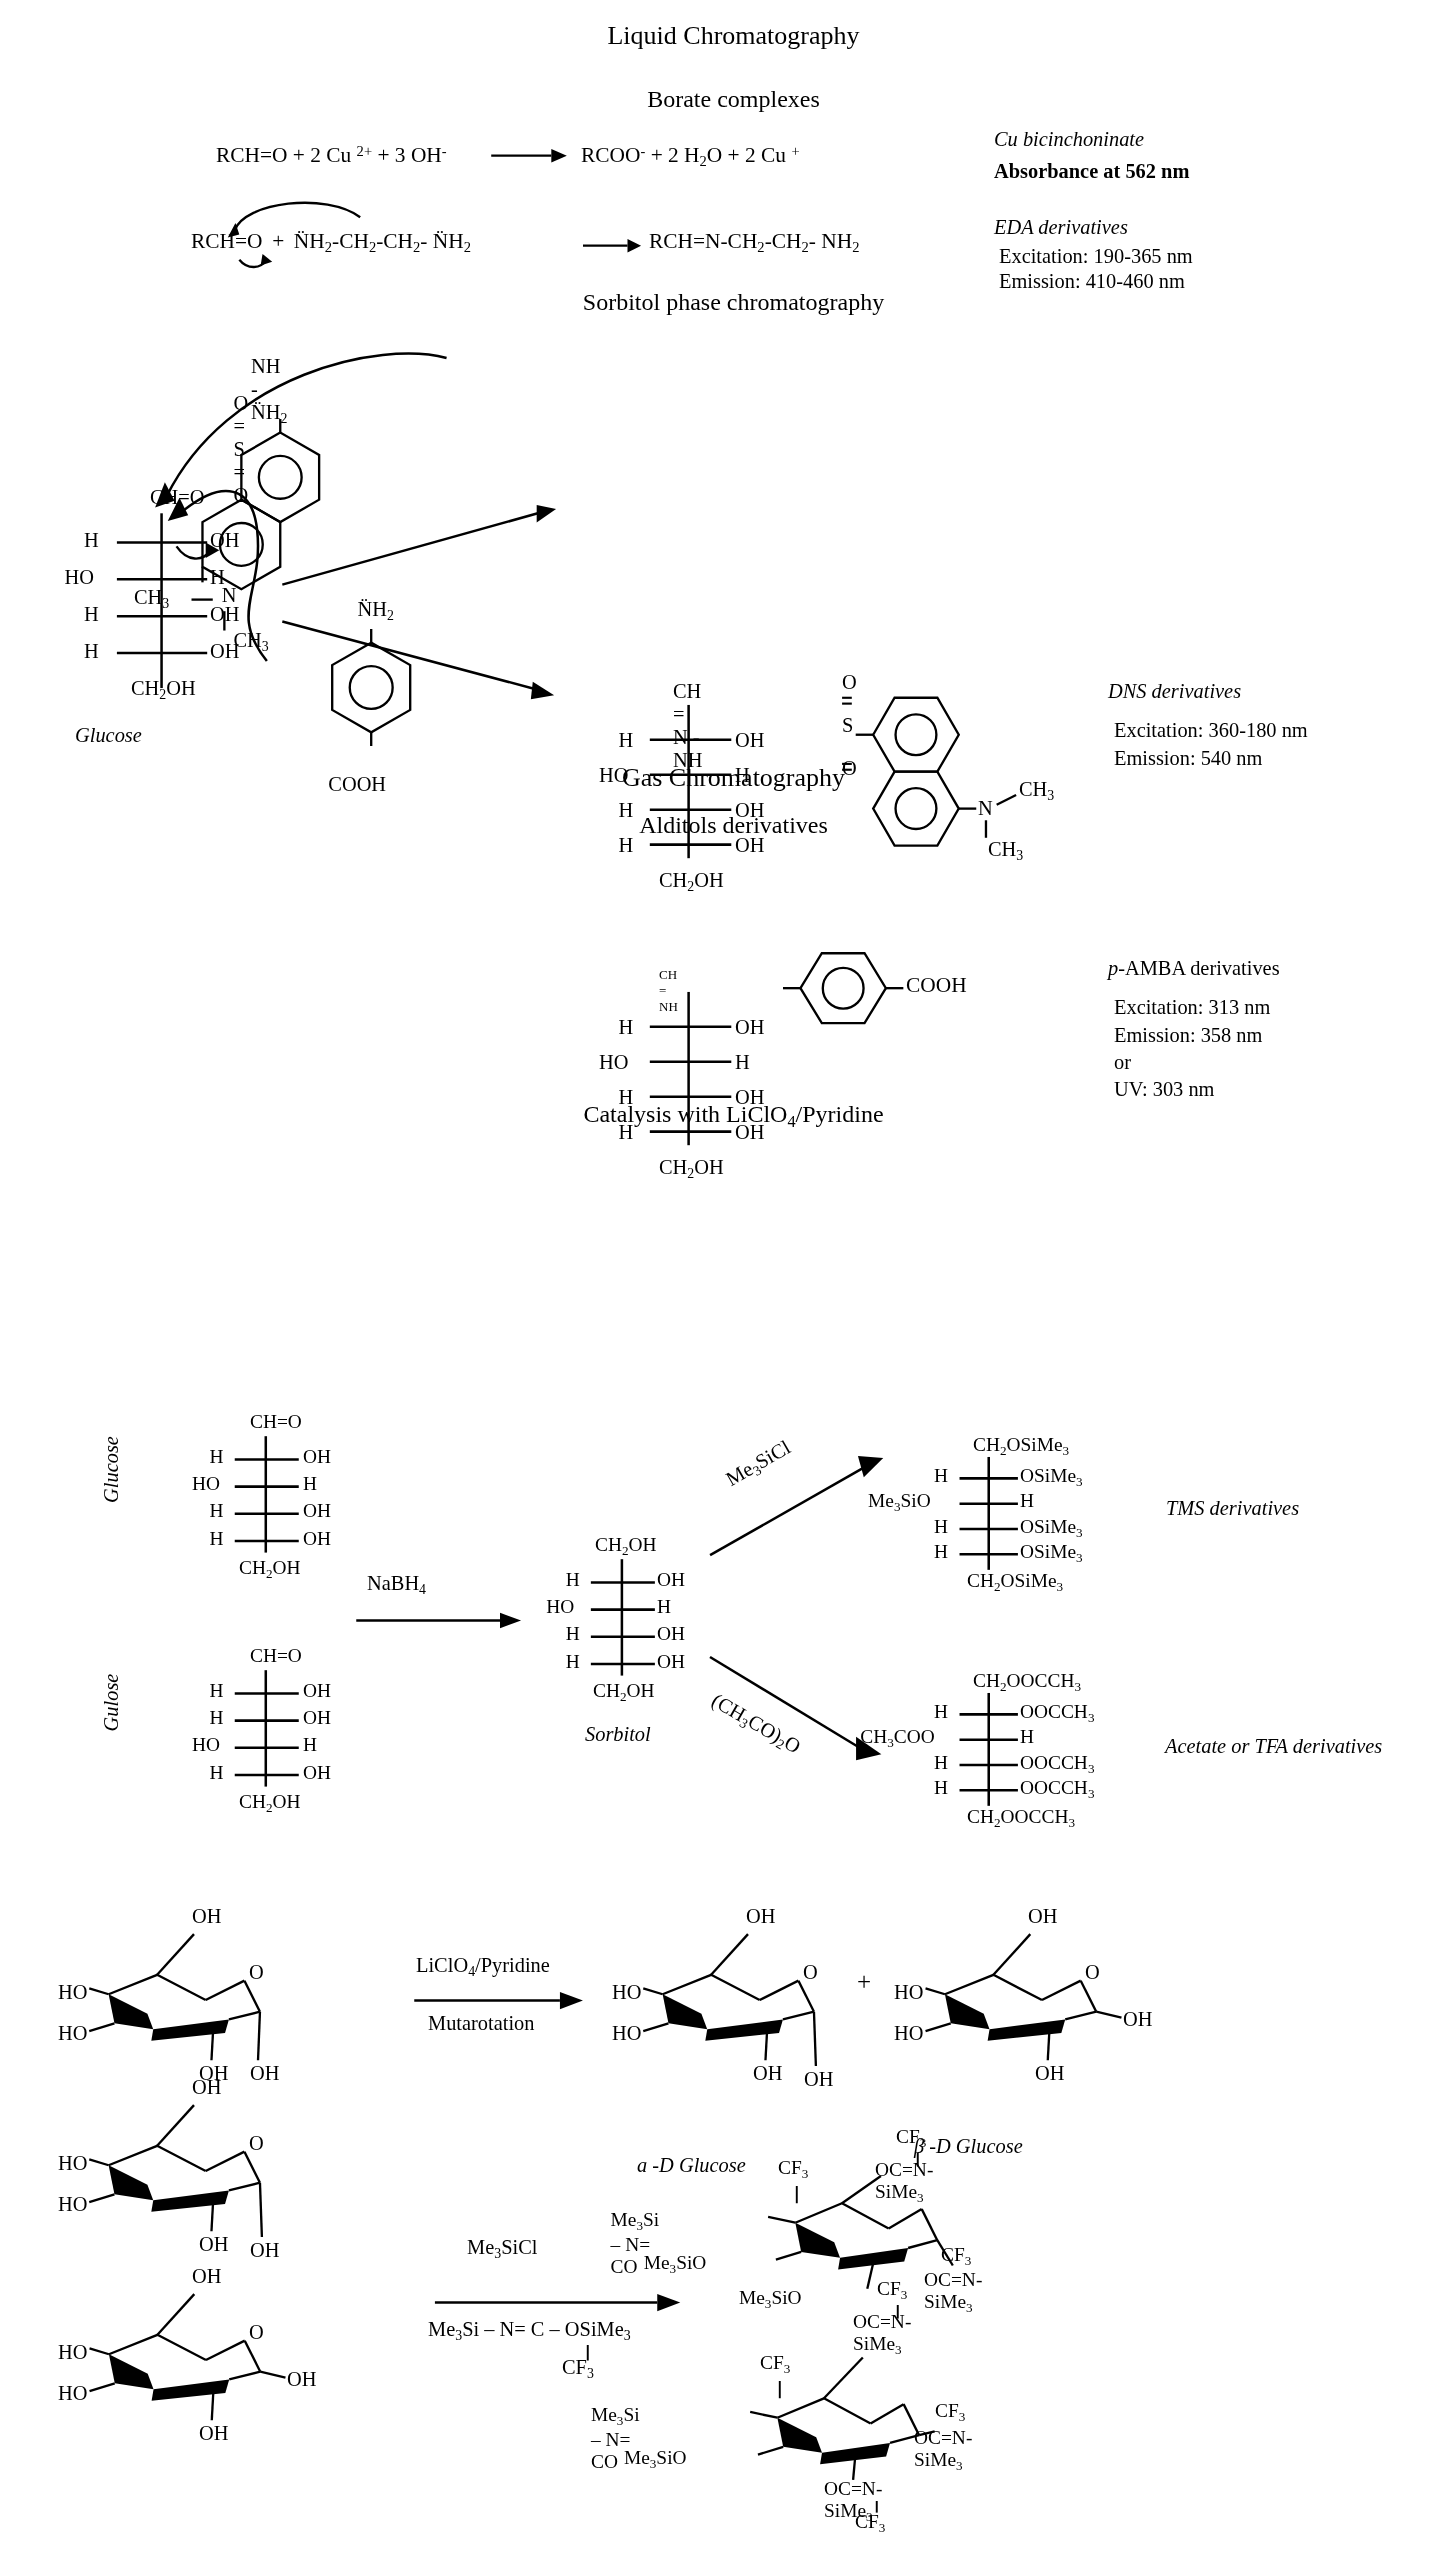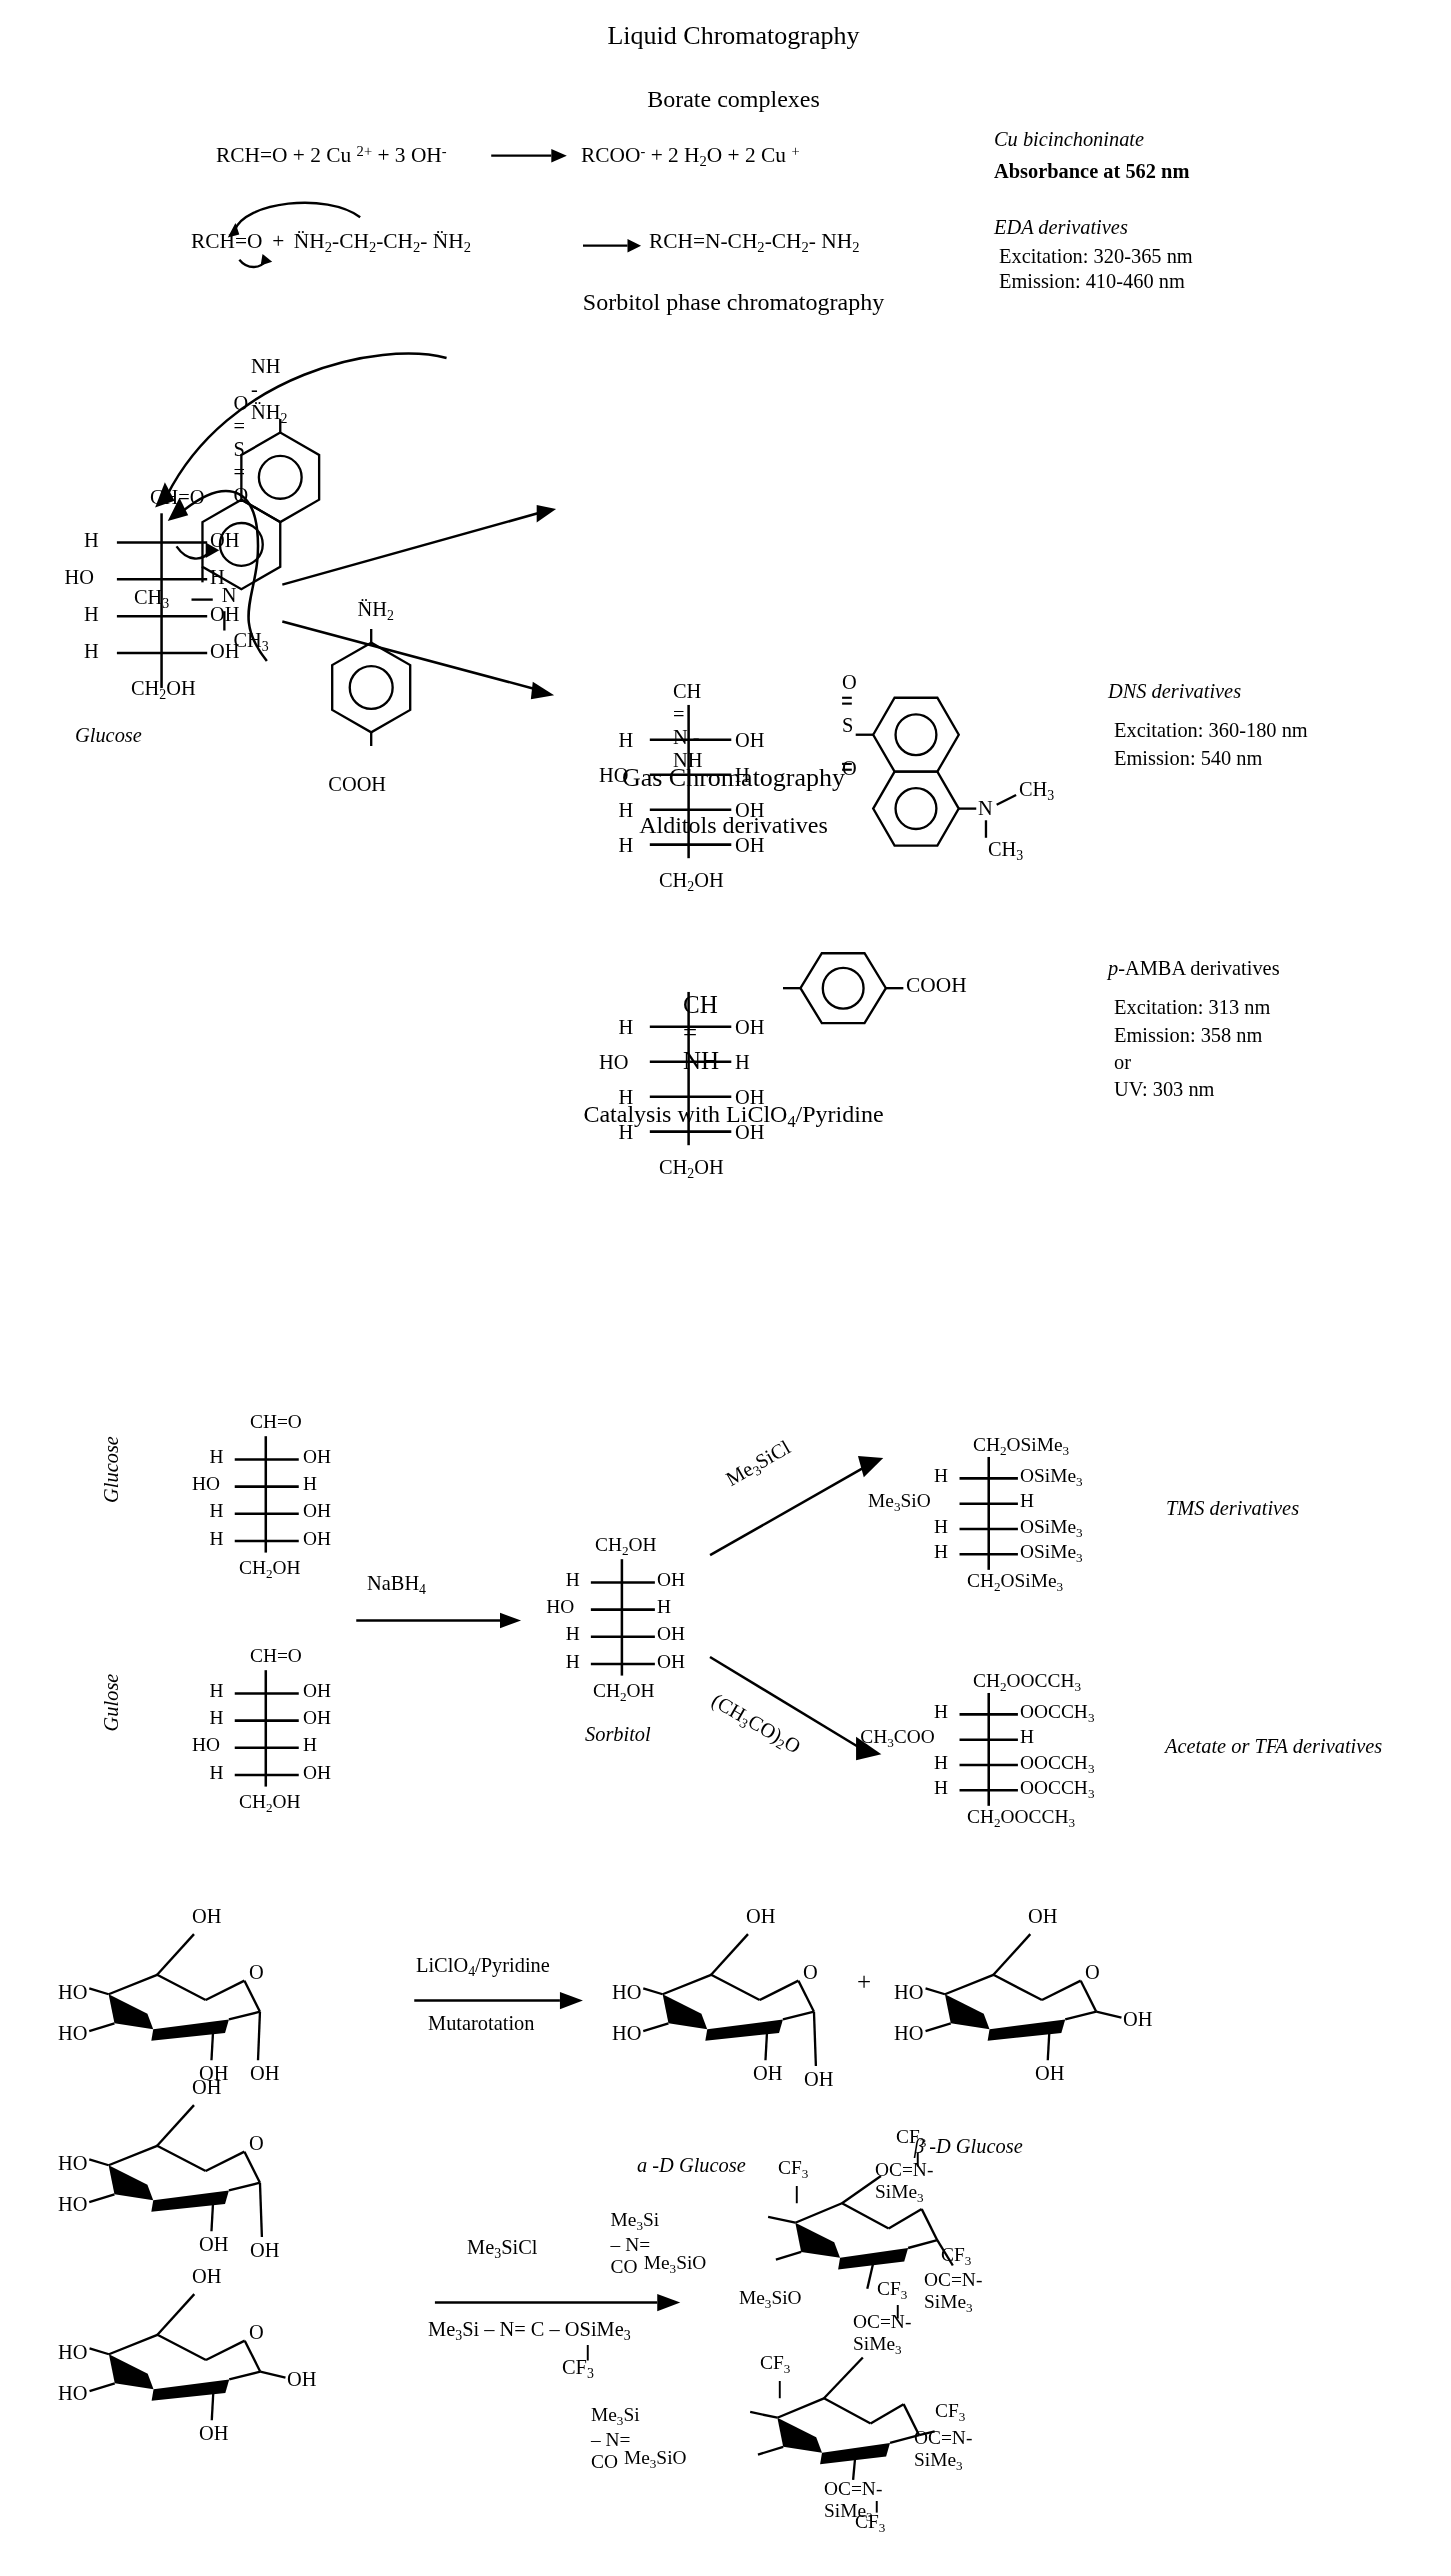--- a/index.html
+++ b/index.html
@@ -46,21 +46,21 @@
 <div class="abs txt" style="left:191px;top:229px;">RCH=O<span style="letter-spacing:.2em;">  </span>+<span style="letter-spacing:.2em;">  </span><span style="position:relative;">N̈H<sub>2</sub>-CH<sub>2</sub>-CH<sub>2</sub>- N̈H<sub>2</sub></span></div>
 <svg width="60" height="19.4" style="left:583px;top:236px;" viewBox="0 0 62 20">
   <line x1="0" y1="10" x2="46" y2="10" stroke="#000" stroke-width="2.4"></line>
   <polygon points="46,3 60,10 46,17" fill="#000"></polygon>
 </svg>
 <div class="abs txt" style="left:649px;top:229px;">RCH=N-CH<sub>2</sub>-CH<sub>2</sub>- NH<sub>2</sub></div>
 
 <div class="abs lbl-i" style="left:994px;top:128px;">Cu bicinchoninate</div>
 <div class="abs lbl" style="left:994px;top:160px;font-weight:bold;">Absorbance at 562 nm</div>
 <div class="abs lbl-i" style="left:994px;top:216px;">EDA derivatives</div>
-<div class="abs lbl" style="left:999px;top:245px;">Excitation: 320-365 nm</div>
+<div class="abs lbl" style="left:999px;top:245px;">Excitation: 190-365 nm</div>
 <div class="abs lbl" style="left:999px;top:270px;">Emission: 410-460 nm</div>
 
 <div class="abs" style="left:47px;top:486px;width:233px;height:233px;">
   <div class="abs" style="left:103px;top:0px;font-size:20.4px;">CH=O</div>
 
   <svg width="233" height="224" style="left:0;top:25px;" viewBox="0 0 240 230">
     <line x1="118" y1="2" x2="118" y2="182" stroke="#000" stroke-width="2.6"></line>
     <line x1="72" y1="32" x2="165" y2="32" stroke="#000" stroke-width="2.6"></line>
     <line x1="72" y1="70" x2="165" y2="70" stroke="#000" stroke-width="2.6"></line>
     <line x1="72" y1="108" x2="165" y2="108" stroke="#000" stroke-width="2.6"></line>
@@ -166,21 +166,21 @@
     <line x1="124" y1="122" x2="142" y2="122" stroke="#000" stroke-width="2.4"></line>
     <line x1="163" y1="118" x2="183" y2="108" stroke="#000" stroke-width="2.4"></line>
     <line x1="152" y1="134" x2="152" y2="152" stroke="#000" stroke-width="2.4"></line>
   </svg>
   <div class="abs" style="left:136px;top:126px;font-size:20.4px;">N</div>
   <div class="abs" style="left:177px;top:107px;font-size:20.4px;">CH<sub>3</sub></div>
   <div class="abs" style="left:146px;top:167px;font-size:20.4px;">CH<sub>3</sub></div>
 </div>
 
 <div class="abs" style="left:603px;top:967px;">
-  <div class="abs" style="left:80px;top:0px;font-size:25px;margin-top:24px;">CH = NH</div>
+  <div class="abs" style="left:56px;top:0px;font-size:13px;">CH = NH</div>
   <svg width="243" height="194" style="left:0;top:23px;" viewBox="0 0 250 200">
     <line x1="88" y1="2" x2="88" y2="160" stroke="#000" stroke-width="2.6"></line>
     <line x1="48" y1="38" x2="132" y2="38" stroke="#000" stroke-width="2.6"></line>
     <line x1="48" y1="74" x2="132" y2="74" stroke="#000" stroke-width="2.6"></line>
     <line x1="48" y1="110" x2="132" y2="110" stroke="#000" stroke-width="2.6"></line>
     <line x1="48" y1="146" x2="132" y2="146" stroke="#000" stroke-width="2.6"></line>
   </svg>
   <div class="abs" style="left:15.6px;top:49px;font-size:20.4px;">H</div>
   <div class="abs" style="left:132px;top:49px;font-size:20.4px;">OH</div>
   <div class="abs" style="left:-3.9px;top:84px;font-size:20.4px;">HO</div>

